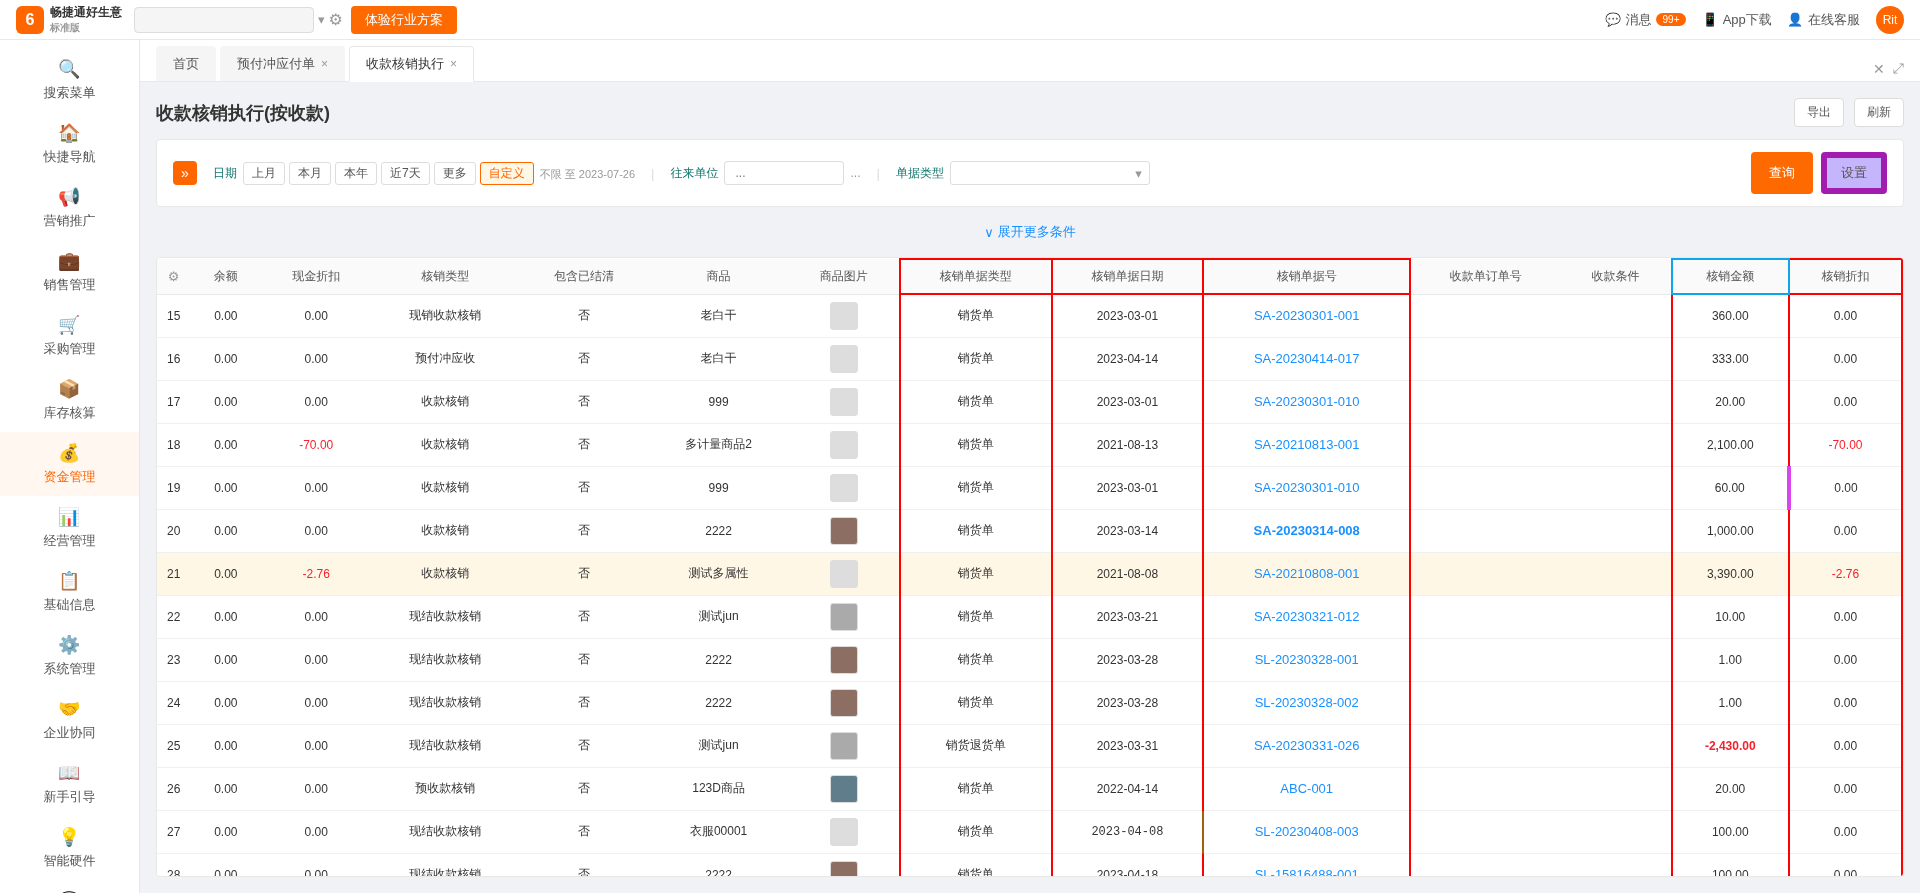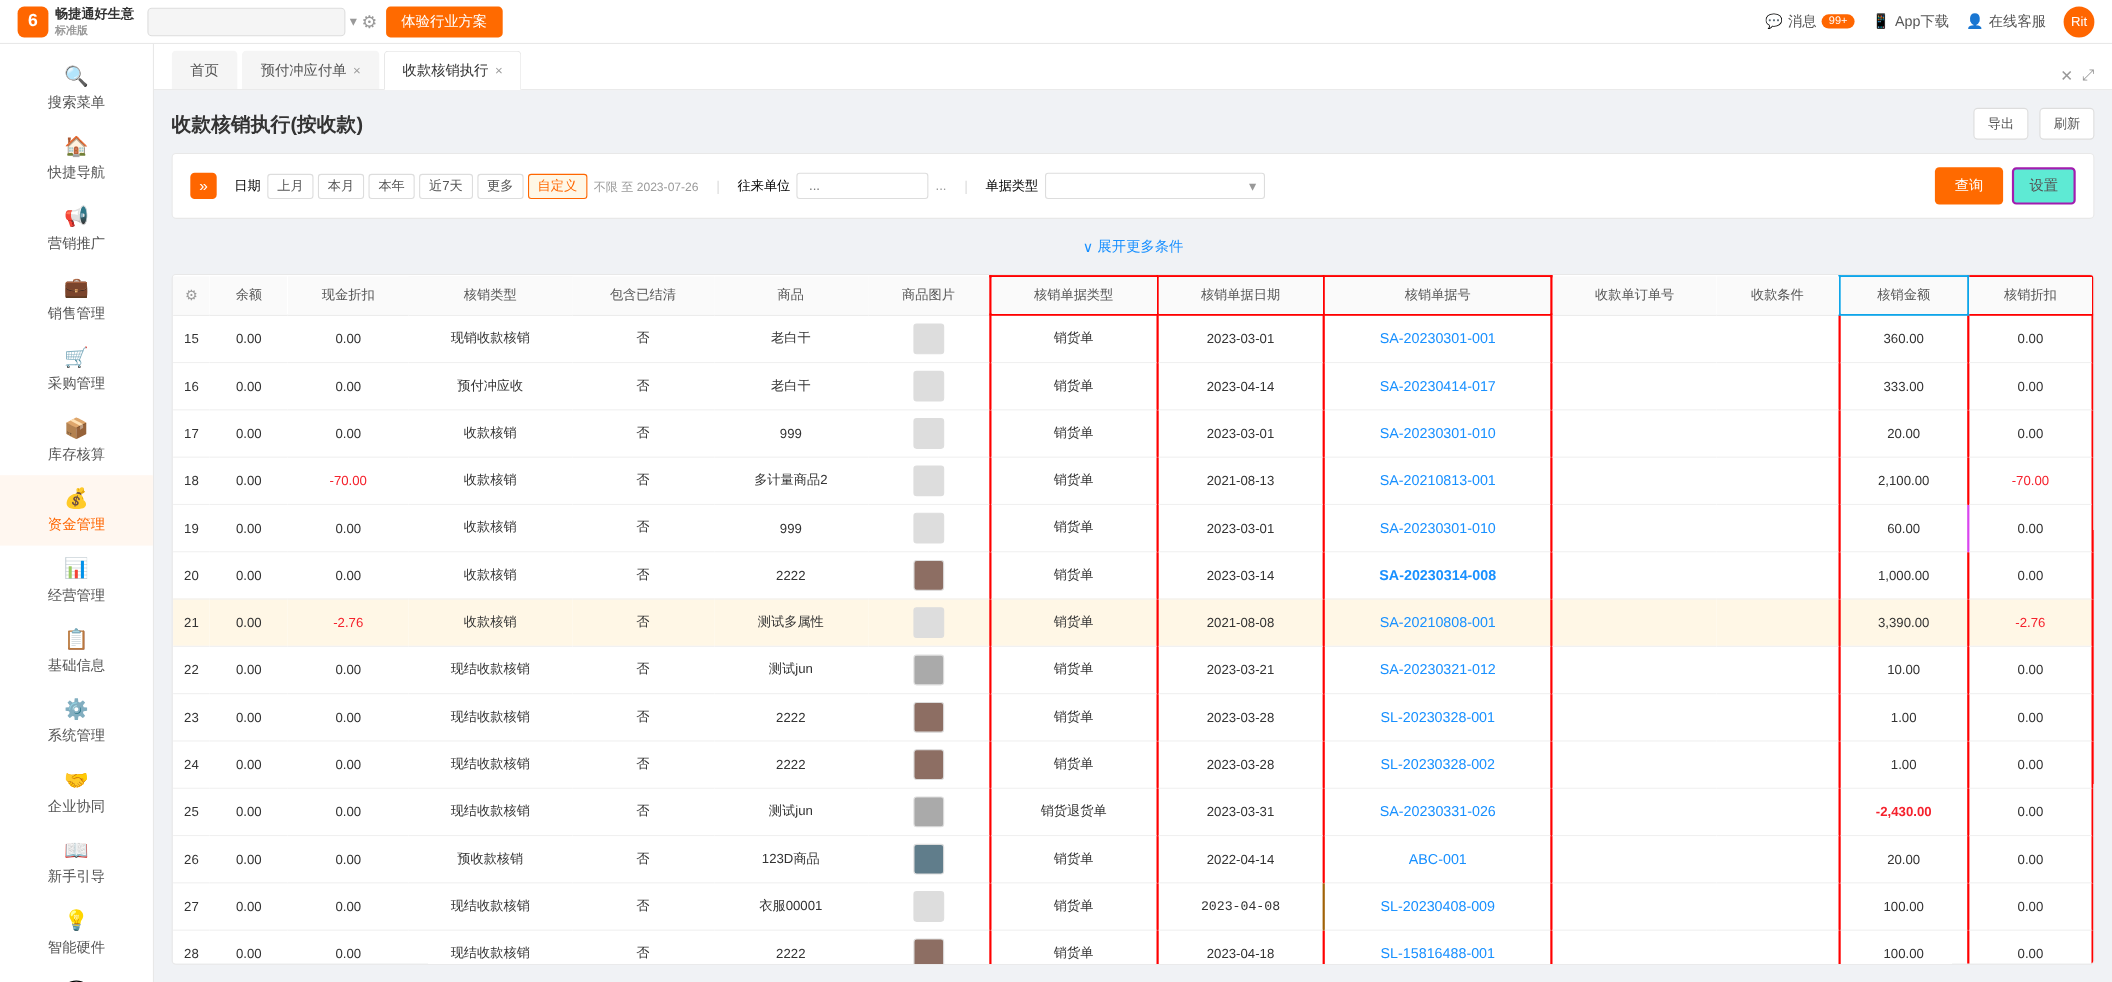--- a/index.html
+++ b/index.html
@@ -71,39 +71,39 @@
     }
 
     
     .filter-bar {
       background: #fff; border: 1px solid #e8e8e8; border-radius: 4px; padding: 12px 16px; display: flex; align-items: center; gap: 16px; flex-wrap: wrap;
     }
     .filter-expand-btn {
       background: #f60; color: white; border: none; border-radius: 4px; width: 24px; height: 24px; cursor: pointer; display: flex; align-items: center; justify-content: center; font-size: 14px;
     }
     .filter-group { display: flex; align-items: center; gap: 6px; }
-    .filter-label { color: #000000; font-size: 12px; }
+    .filter-label { color: #0f766e; font-size: 12px; }
     .filter-quick { display: flex; gap: 4px; }
     .filter-quick-btn {
       padding: 2px 8px; border: 1px solid #ddd; border-radius: 3px; cursor: pointer; font-size: 12px; background: #fff; color: #555;
     }
     .filter-quick-btn.custom { background: #fff7e6; border-color: #f60; color: #f60; }
     .filter-date-range { font-size: 11px; color: #999; margin-top: 2px; }
     .filter-divider { color: #ddd; }
     .filter-input {
       border: 1px solid #ddd; border-radius: 3px; padding: 4px 10px; font-size: 12px; color: #333; width: 180px;
     }
     .filter-select {
       border: 1px solid #ddd; border-radius: 3px; padding: 4px 10px; font-size: 12px; color: #333; width: 200px; appearance: none; background: #fff;
     }
     .query-btn {
       background: #ff6a00; color: white; border: none; border-radius: 4px; padding: 6px 18px; cursor: pointer; font-size: 13px;
     }
     .setting-btn {
-      background: #5eead4; color: #555; border: 2px solid #a21caf; border-radius: 4px; padding: 6px 14px; cursor: pointer; font-size: 13px;
+      background: #c4b5fd; color: #555; border: 6px solid #a21caf; border-radius: 4px; padding: 6px 14px; cursor: pointer; font-size: 13px;
     }
     .expand-more { display: flex; align-items: center; gap: 4px; color: #1890ff; font-size: 12px; cursor: pointer; justify-content: center; padding: 4px 0; }
 
     
     .table-wrap { flex: 1; overflow: auto; background: #fff; border: 1px solid #e8e8e8; border-radius: 4px; position: relative; }
     table { width: 100%; border-collapse: collapse; }
     thead th {
       background: #fafafa; border-bottom: 1px solid #e8e8e8; padding: 8px 10px; text-align: center; color: #555; font-weight: normal; font-size: 12px; white-space: nowrap; position: sticky; top: 0; z-index: 2;
     }
     tbody td {
@@ -398,21 +398,21 @@
     <td>否</td>
     <td>999</td>
     <td>
                   <div style="width:28px;height:28px;background:#ddd;border-radius:3px;margin:auto;border:1px solid #ddd;"></div>
                 </td>
     <td style="border-left:2px solid red;border-right:2px solid red;">销货单</td>
     <td style="border-left:2px solid red;border-right:2px solid red;">2023-03-01</td>
     <td style="border-left:2px solid red;border-right:2px solid red;"><span class="link-text">SA-20230301-010</span></td>
     <td></td>
     <td></td>
-    <td style="border-left:2px solid red;border-right:2px solid #d946ef;" class="">60.00</td>
+    <td style="border-left:2px solid red;border-right:4px solid #d946ef;" class="">60.00</td>
     <td style="border-left:2px solid red;border-right:2px solid red;" class="">0.00</td>
   </tr>
               <tr>
     <td>20</td>
     <td>0.00</td>
     <td class="">0.00</td>
     <td>收款核销</td>
     <td>否</td>
     <td>2222</td>
     <td>
@@ -539,21 +539,21 @@
     <td>0.00</td>
     <td class="">0.00</td>
     <td>现结收款核销</td>
     <td>否</td>
     <td>衣服00001</td>
     <td>
                   <div style="width:28px;height:28px;background:#ddd;border-radius:3px;margin:auto;border:1px solid #ddd;"></div>
                 </td>
     <td style="border-left:2px solid red;border-right:2px solid red;">销货单</td>
     <td style="border-left:2px solid red;border-right:2px solid #a16207;font-family:Liberation Mono, monospace;">2023-04-08</td>
-    <td style="border-left:2px solid red;border-right:2px solid red;"><span class="link-text">SL-20230408-009</span></td>
+    <td style="border-left:2px solid red;border-right:2px solid red;"><span class="link-text">SL-20230408-003</span></td>
     <td></td>
     <td></td>
     <td style="border-left:2px solid red;border-right:2px solid red;" class="">100.00</td>
     <td style="border-left:2px solid red;border-right:2px solid red;" class="">0.00</td>
   </tr>
               <tr>
     <td>28</td>
     <td>0.00</td>
     <td class="">0.00</td>
     <td>现结收款核销</td>

